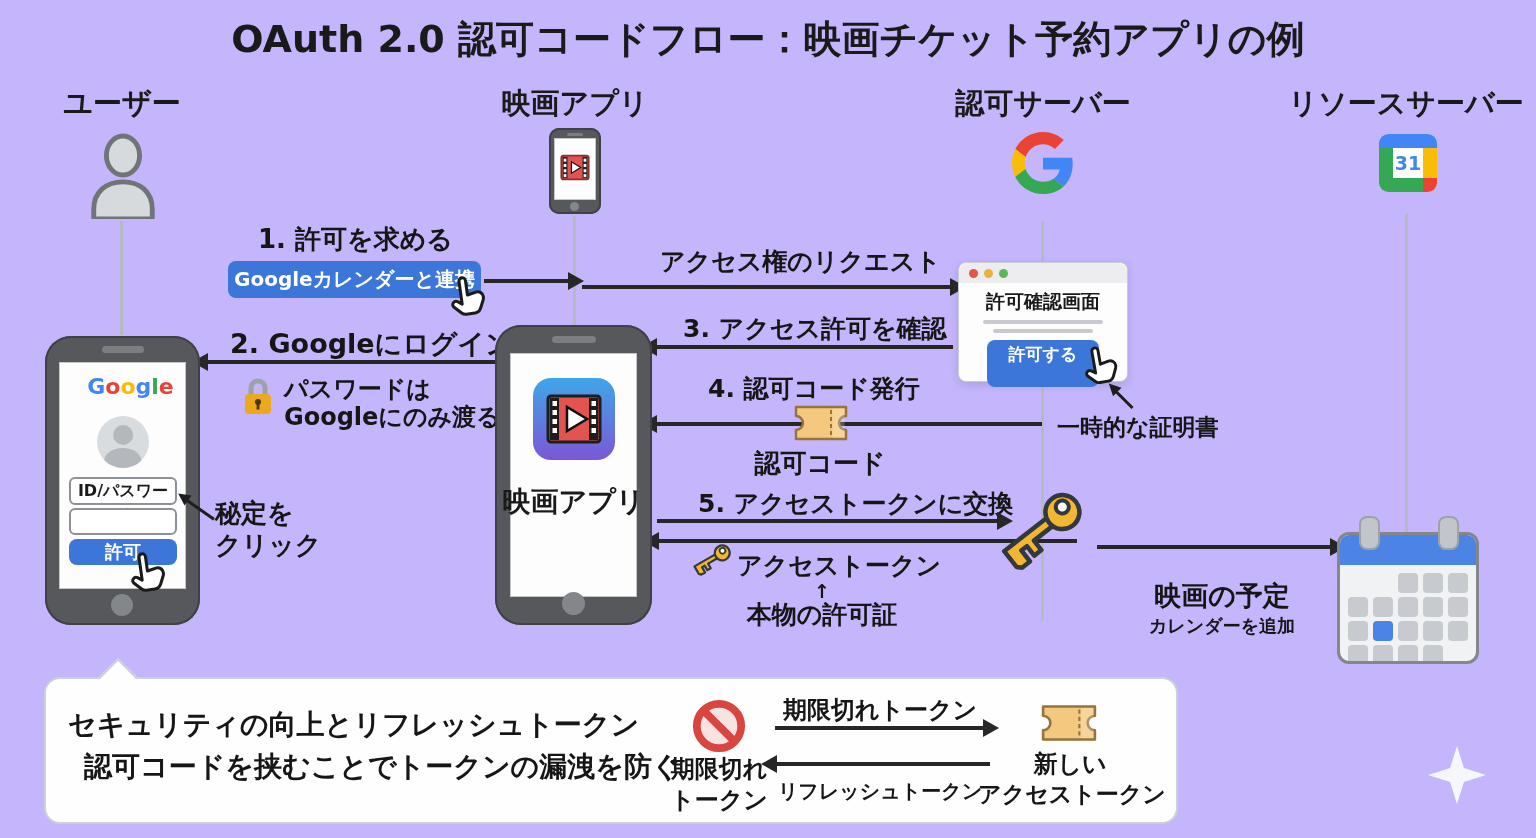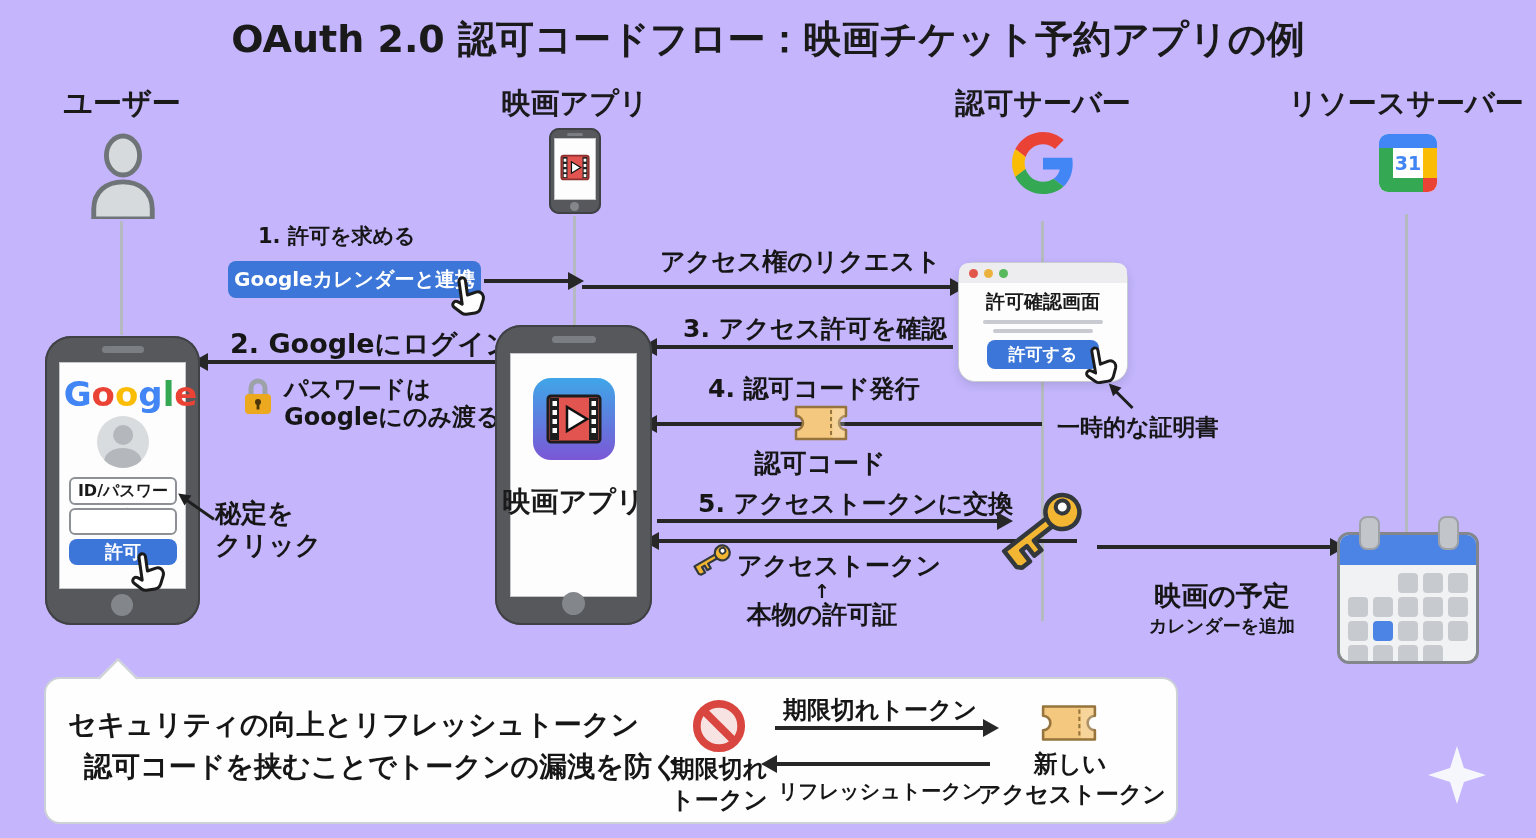--- a/index.html
+++ b/index.html
@@ -26,21 +26,21 @@
   .phone{position:absolute;background:#56585c;border-radius:26px;box-shadow:inset 0 0 0 2px #3f4144;z-index:2;}
   .phone .screen{position:absolute;background:#fdfdfd;border:1px solid #c4c6c9;}
   .phone .speaker{position:absolute;height:7px;background:#7b7e82;border-radius:4px;}
   .phone .home{position:absolute;border-radius:50%;background:#83868a;}
   .blue-btn{position:absolute;background:#3c76d8;border-radius:8px;color:#fff;font-weight:700;text-align:center;z-index:2;}
   .avatar{position:absolute;border-radius:50%;background:#d9dcdf;overflow:hidden;}
   .avatar:before{content:"";position:absolute;left:50%;top:18%;width:38%;height:38%;transform:translateX(-50%);border-radius:50%;background:#b4b8bd;}
   .avatar:after{content:"";position:absolute;left:50%;top:62%;width:72%;height:50%;transform:translateX(-50%);border-radius:50%;background:#b4b8bd;}
   .field{position:absolute;background:#fff;border:2px solid #8d9094;border-radius:6px;text-align:center;font-weight:700;}
   .hand{position:absolute;z-index:6;}
-  .win{position:absolute;background:#fdfdfd;border:1.5px solid #c7ccd1;border-radius:17px;
+  .win{position:absolute;background:#fdfdfd;border:1.5px solid #c7ccd1;border-radius:8px;
        box-shadow:0 3px 8px rgba(60,70,80,.18);z-index:2;}
   .win .bar{position:absolute;left:0;top:0;right:0;height:20px;background:#ededf0;border-radius:9px 9px 0 0;}
   .dot{position:absolute;top:5.5px;width:9px;height:9px;border-radius:50%;}
   .gline{position:absolute;height:4px;background:#c9cad1;border-radius:2px;}
   .panel{position:absolute;background:#fefefe;border:2px solid #ccd1d5;border-radius:16px;z-index:1;}
   .panel-tail{position:absolute;width:26px;height:26px;background:#fefefe;transform:rotate(45deg);
       border-left:2px solid #ccd1d5;border-top:2px solid #ccd1d5;z-index:2;}
   .sq{position:absolute;width:20px;height:20px;border-radius:4px;background:#c7cbd0;}
   .sq.blue{background:#4c84e6;}
   .cal-ring{position:absolute;width:17px;height:30px;border-radius:8px;background:#c2c6ca;border:2px solid #9ea2a7;z-index:3;}
@@ -106,21 +106,21 @@
   <div class="abs" style="left:1379px;top:134px;width:58px;height:58px;border-radius:9px;overflow:hidden;">
     <div class="abs" style="left:0;top:0;width:58px;height:58px;background:#fff;"></div>
     <div class="abs" style="left:0;top:0;width:58px;height:14px;background:#4285F4;"></div>
     <div class="abs" style="left:44px;top:14px;width:14px;height:30px;background:#FBBC05;"></div>
     <div class="abs" style="left:0;top:14px;width:14px;height:44px;background:#34A853;"></div>
     <div class="abs" style="left:14px;top:44px;width:30px;height:14px;background:#34A853;"></div>
     <div class="abs" style="left:44px;top:44px;width:14px;height:14px;background:#EA4335;"></div>
     <div class="abs" style="left:14px;top:14px;width:30px;height:30px;background:#fff;color:#4285F4;font-size:19px;font-weight:700;text-align:center;line-height:30px;">31</div>
   </div>
 
-  <div class="lbl" style="left:258px;top:222px;font-size:21px;">1. 許可を求める</div>
+  <div class="lbl" style="left:258px;top:222px;font-size:26px;">1. 許可を求める</div>
   <div class="blue-btn" style="left:228px;top:261px;width:253px;height:37px;line-height:37px;font-size:20px;">
     <span>Googleカレンダーと連携</span>
   </div>
   <div class="hand" style="left:446px;top:274px;transform:rotate(-8deg);">
     <svg width="46" height="46" viewBox="0 0 24 24">
         <path d="M9.8 1.6c.9 0 1.7.8 1.7 1.7v7.6l4.6-.9c1.8-.3 3.5 1 3.5 2.8 0 .5-.1 1.1-.3 1.6l-1.9 4.1c-.6 1.3-1.9 2.2-3.3 2.2H9.6c-.9 0-1.8-.4-2.4-1l-3.5-3.5c-.7-.7-.7-1.8 0-2.4.6-.6 1.5-.7 2.2-.2l2.2 1.6V3.3c0-.9.8-1.7 1.7-1.7z" fill="#fff" stroke="#1b1b1b" stroke-width="1.6" stroke-linejoin="round"></path>
       </svg>
   </div>
   <div class="arrow" style="left:484px;top:279px;width:86px;">
       <span class="hd-r"></span>
@@ -142,21 +142,21 @@
       <circle cx="18" cy="26" r="3" fill="#4a3508"></circle>
         <rect x="16.6" y="27" width="2.8" height="6.5" fill="#4a3508"></rect>
     </svg>
   </div>
   <div class="lbl" style="left:284px;top:373px;font-size:24px;">パスワードは</div>
   <div class="lbl" style="left:284px;top:401px;font-size:24px;">Googleにのみ渡る</div>
 
   <div class="phone" style="left:45px;top:336px;width:155px;height:289px;">
     <div class="speaker" style="left:57px;top:10px;width:42px;"></div>
     <div class="screen" style="left:14px;top:26px;right:14px;bottom:36px;"></div>
-    <div class="abs glogo" style="left:0;top:38px;width:155px;text-align:center;font-size:34px;padding-left:8px;">
+    <div class="abs glogo" style="left:8px;top:38px;width:155px;text-align:center;font-size:22px;">
       <span style="color:#4285F4;">G</span><span style="color:#EA4335;">o</span><span style="color:#FBBC05;">o</span><span style="color:#4285F4;">g</span><span style="color:#34A853;">l</span><span style="color:#EA4335;">e</span>
     </div>
     <div class="avatar" style="left:52px;top:80px;width:52px;height:52px;"></div>
     <div class="field" style="left:24px;top:141px;width:104px;height:24px;line-height:24px;font-size:16px;">ID/パスワード</div>
     <div class="field" style="left:24px;top:172px;width:104px;height:23px;"></div>
     <div class="blue-btn" style="left:24px;top:203px;width:108px;height:26px;line-height:26px;font-size:18px;">
       <span>許可</span>
     </div>
     <div class="home" style="left:66px;bottom:9px;width:22px;height:22px;"></div>
   </div>
@@ -203,21 +203,21 @@
 
   <div class="win" style="left:958px;top:262px;width:168px;height:118px;">
     <div class="bar">
       <span class="dot" style="left:10px;background:#e2574c;"></span>
       <span class="dot" style="left:25px;background:#ecb23e;"></span>
       <span class="dot" style="left:40px;background:#58b85c;"></span>
     </div>
     <div class="abs" style="left:0;top:26px;width:168px;text-align:center;font-size:19px;font-weight:800;">許可確認画面</div>
     <div class="gline" style="left:24px;top:57px;width:120px;"></div>
     <div class="gline" style="left:34px;top:66px;width:100px;"></div>
-    <div class="blue-btn" style="left:28px;top:77px;width:112px;height:29px;line-height:29px;font-size:17px;">
+    <div class="blue-btn" style="left:28px;top:77px;width:112px;height:47px;line-height:29px;font-size:17px;">
       <span>許可する</span>
     </div>
   </div>
   <div class="hand" style="left:1080px;top:344px;transform:rotate(-10deg);">
     <svg width="44" height="44" viewBox="0 0 24 24">
         <path d="M9.8 1.6c.9 0 1.7.8 1.7 1.7v7.6l4.6-.9c1.8-.3 3.5 1 3.5 2.8 0 .5-.1 1.1-.3 1.6l-1.9 4.1c-.6 1.3-1.9 2.2-3.3 2.2H9.6c-.9 0-1.8-.4-2.4-1l-3.5-3.5c-.7-.7-.7-1.8 0-2.4.6-.6 1.5-.7 2.2-.2l2.2 1.6V3.3c0-.9.8-1.7 1.7-1.7z" fill="#fff" stroke="#1b1b1b" stroke-width="1.6" stroke-linejoin="round"></path>
       </svg>
   </div>
 
   <div class="lbl" style="left:683px;top:312px;font-size:25px;">3. アクセス許可を確認</div>

